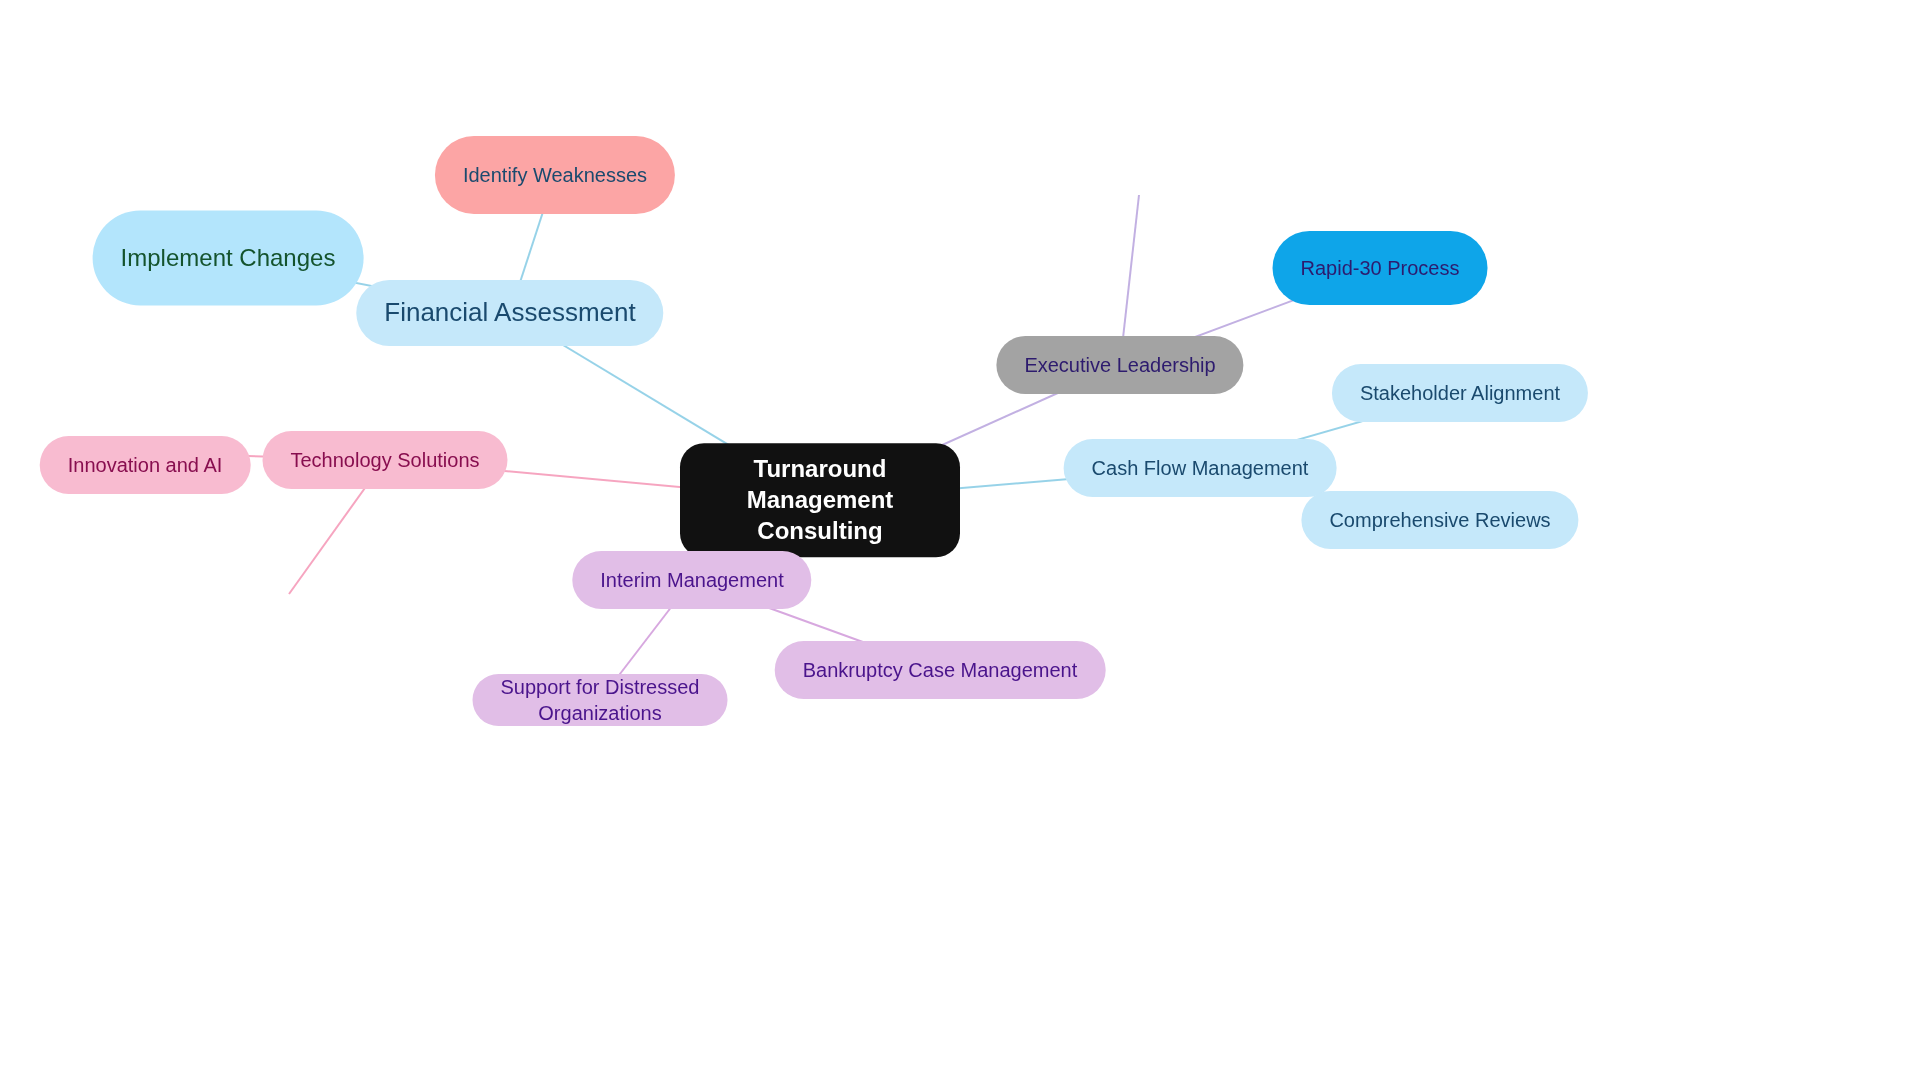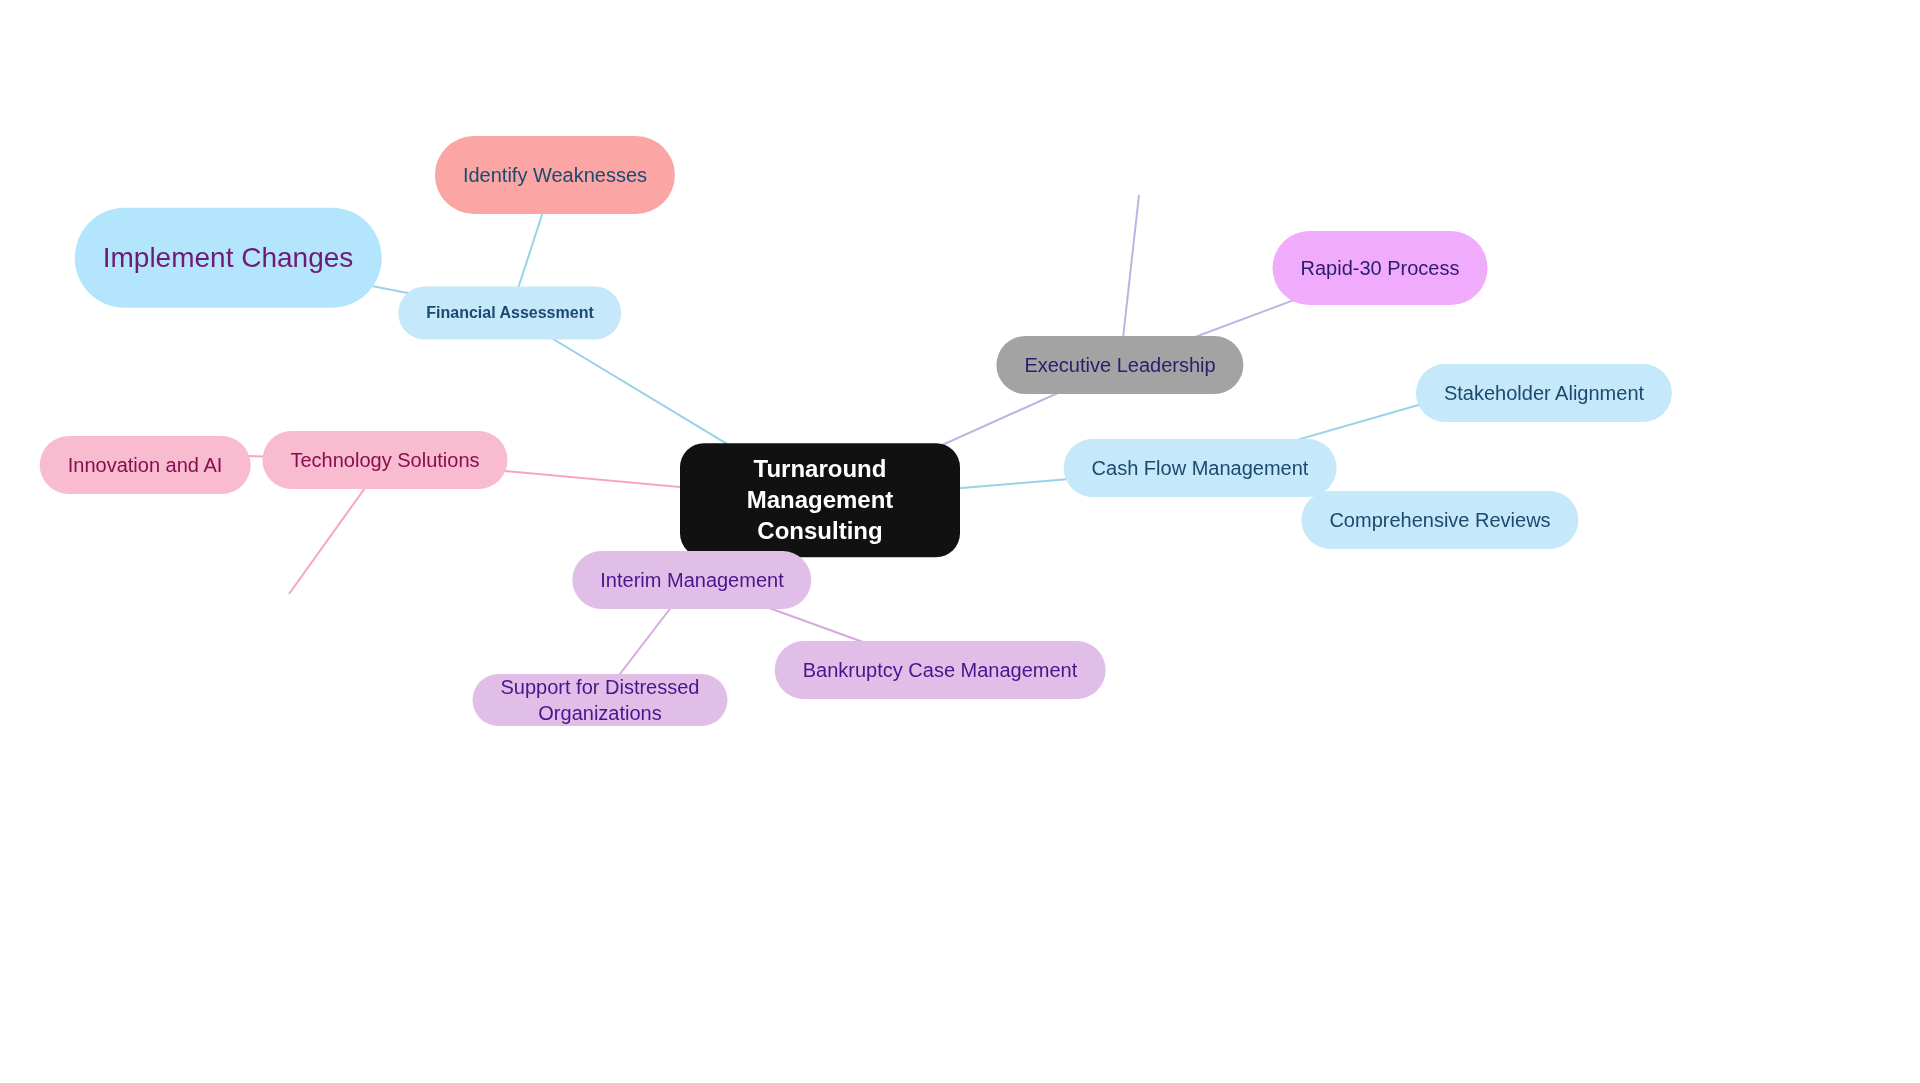--- a/index.html
+++ b/index.html
@@ -54,26 +54,26 @@
       <line x1="1200" y1="468" x2="1460" y2="393" stroke="#7ec8e3" stroke-width="2" opacity="0.8"></line>
       <line x1="820" y1="500" x2="1200" y2="468" stroke="#7ec8e3" stroke-width="2" opacity="0.8"></line>
       <line x1="1200" y1="468" x2="1440" y2="520" stroke="#7ec8e3" stroke-width="2" opacity="0.8"></line>
       <line x1="820" y1="500" x2="692" y2="580" stroke="#ce93d8" stroke-width="2" opacity="0.8"></line>
       <line x1="692" y1="580" x2="600" y2="700" stroke="#ce93d8" stroke-width="2" opacity="0.8"></line>
       <line x1="692" y1="580" x2="940" y2="670" stroke="#ce93d8" stroke-width="2" opacity="0.8"></line>
     </svg>
 <div class="node" style="left: 820px; top: 500px; background: rgb(17, 17, 17); color: rgb(255, 255, 255); border-radius: 24px; font-size: 24px; font-weight: 600; width: 280px; padding: 10px 40px; white-space: pre-line;">Turnaround Management
 Consulting</div>
     <div class="node" style="left: 555px; top: 175px; background: #fca5a5; color: rgb(26, 74, 110); padding: 26px 28px; min-width: 180px; font-size: 20px; font-weight: 500; white-space: pre-line;">Identify Weaknesses</div>
-    <div class="node" style="left: 228px; top: 258px; background: rgb(179, 229, 252); color: #701a75; padding: 32px 28px; min-width: 180px; font-size: 28px; font-weight: 500; white-space: pre-line;">Implement Changes</div>
-    <div class="node" style="left: 510px; top: 313px; background: rgb(197, 232, 250); color: rgb(26, 74, 110); padding: 16px 28px; min-width: 180px; font-size: 16px; font-weight: 700; white-space: pre-line; text-align: center;">Financial Assessment</div>
-    <div class="node" style="left: 1380px; top: 268px; background: #f0abfc; color: rgb(45, 27, 110); padding: 24px 28px; min-width: 180px; font-size: 20px; font-weight: 500; white-space: pre-line;">Rapid-30 Process</div>
+    <div class="node" style="left: 228px; top: 258px; background: rgb(179, 229, 252); color: #14532d; padding: 32px 28px; min-width: 180px; font-size: 24px; font-weight: 500; white-space: pre-line;">Implement Changes</div>
+    <div class="node" style="left: 510px; top: 313px; background: rgb(197, 232, 250); color: rgb(26, 74, 110); padding: 16px 28px; min-width: 180px; font-size: 26px; font-weight: 400; white-space: pre-line; text-align: center;">Financial Assessment</div>
+    <div class="node" style="left: 1380px; top: 268px; background: #0ea5e9; color: rgb(45, 27, 110); padding: 24px 28px; min-width: 180px; font-size: 20px; font-weight: 500; white-space: pre-line;">Rapid-30 Process</div>
     <div class="node" style="left: 1120px; top: 365px; background: #a3a3a3; color: rgb(45, 27, 110); padding: 16px 28px; min-width: 200px; font-size: 20px; font-weight: 500; white-space: pre-line;">Executive Leadership</div>
     <div class="node" style="left: 145px; top: 453px; background: rgb(248, 187, 208); color: rgb(136, 14, 79); padding: 16px 28px; min-width: 200px; font-size: 20px; font-weight: 500; white-space: pre-line; margin-top: 12px;">Innovation and AI</div>
     <div class="node" style="left: 385px; top: 460px; background: rgb(248, 187, 208); color: rgb(136, 14, 79); padding: 16px 28px; min-width: 200px; font-size: 20px; font-weight: 500; white-space: pre-line;">Technology Solutions</div>
-    <div class="node" style="left: 1544px; top: 393px; background: rgb(197, 232, 250); color: rgb(26, 74, 110); padding: 16px 28px; min-width: 180px; font-size: 20px; font-weight: 500; white-space: pre-line;">Stakeholder Alignment</div>
+    <div class="node" style="left: 1460px; top: 393px; background: rgb(197, 232, 250); color: rgb(26, 74, 110); padding: 16px 28px; min-width: 180px; font-size: 20px; font-weight: 500; white-space: pre-line;">Stakeholder Alignment</div>
     <div class="node" style="left: 1200px; top: 468px; background: rgb(197, 232, 250); color: rgb(26, 74, 110); padding: 16px 28px; min-width: 180px; font-size: 20px; font-weight: 500; white-space: pre-line;">Cash Flow Management</div>
     <div class="node" style="left: 1440px; top: 520px; background: rgb(197, 232, 250); color: rgb(26, 74, 110); padding: 16px 28px; min-width: 180px; font-size: 20px; font-weight: 500; white-space: pre-line;">Comprehensive Reviews</div>
     <div class="node" style="left: 692px; top: 580px; background: rgb(225, 190, 231); color: rgb(74, 20, 140); padding: 16px 28px; min-width: 200px; font-size: 20px; font-weight: 500; white-space: pre-line;">Interim Management</div>
     <div class="node" style="left: 600px; top: 700px; background: rgb(225, 190, 231); color: rgb(74, 20, 140); padding: 0 28px; min-width: 200px; font-size: 20px; font-weight: 400; white-space: pre-line;">Support for Distressed
 Organizations</div>
     <div class="node" style="left: 940px; top: 670px; background: rgb(225, 190, 231); color: rgb(74, 20, 140); padding: 16px 28px; min-width: 200px; font-size: 20px; font-weight: 500; white-space: pre-line;">Bankruptcy Case Management</div>
   </div>
 
 </body></html>

